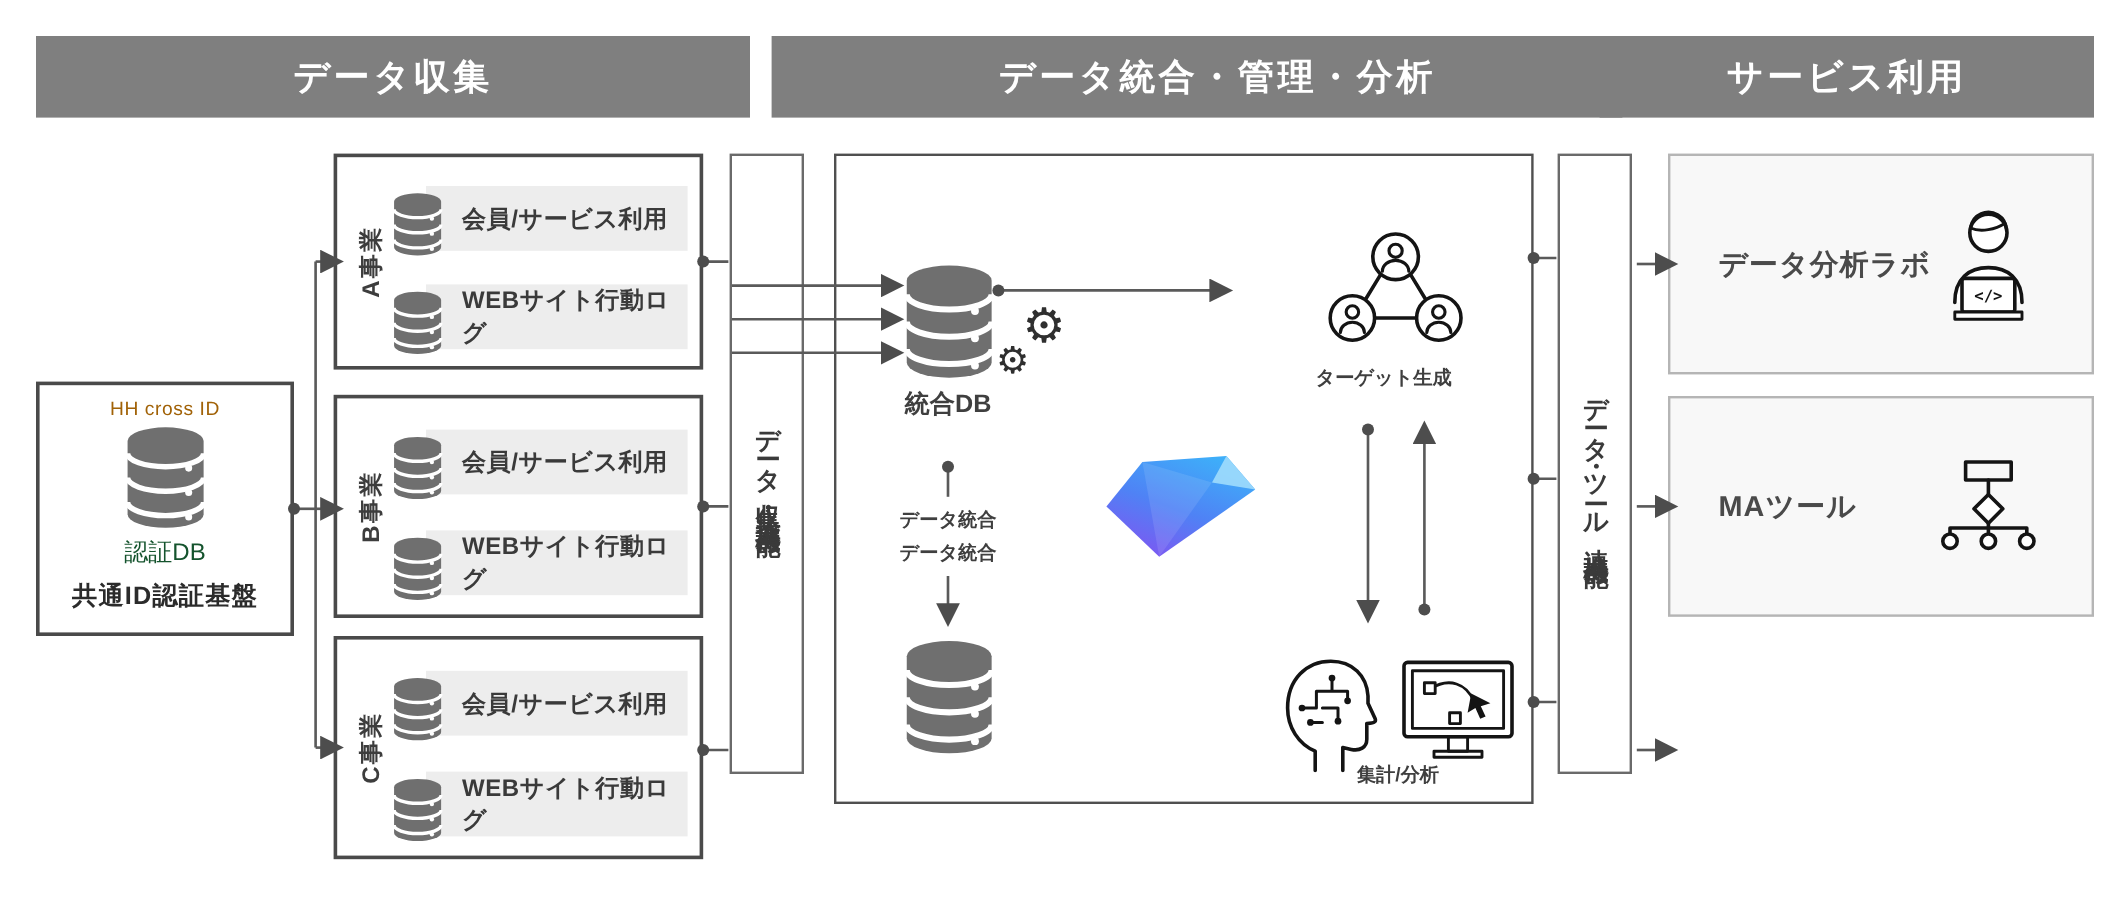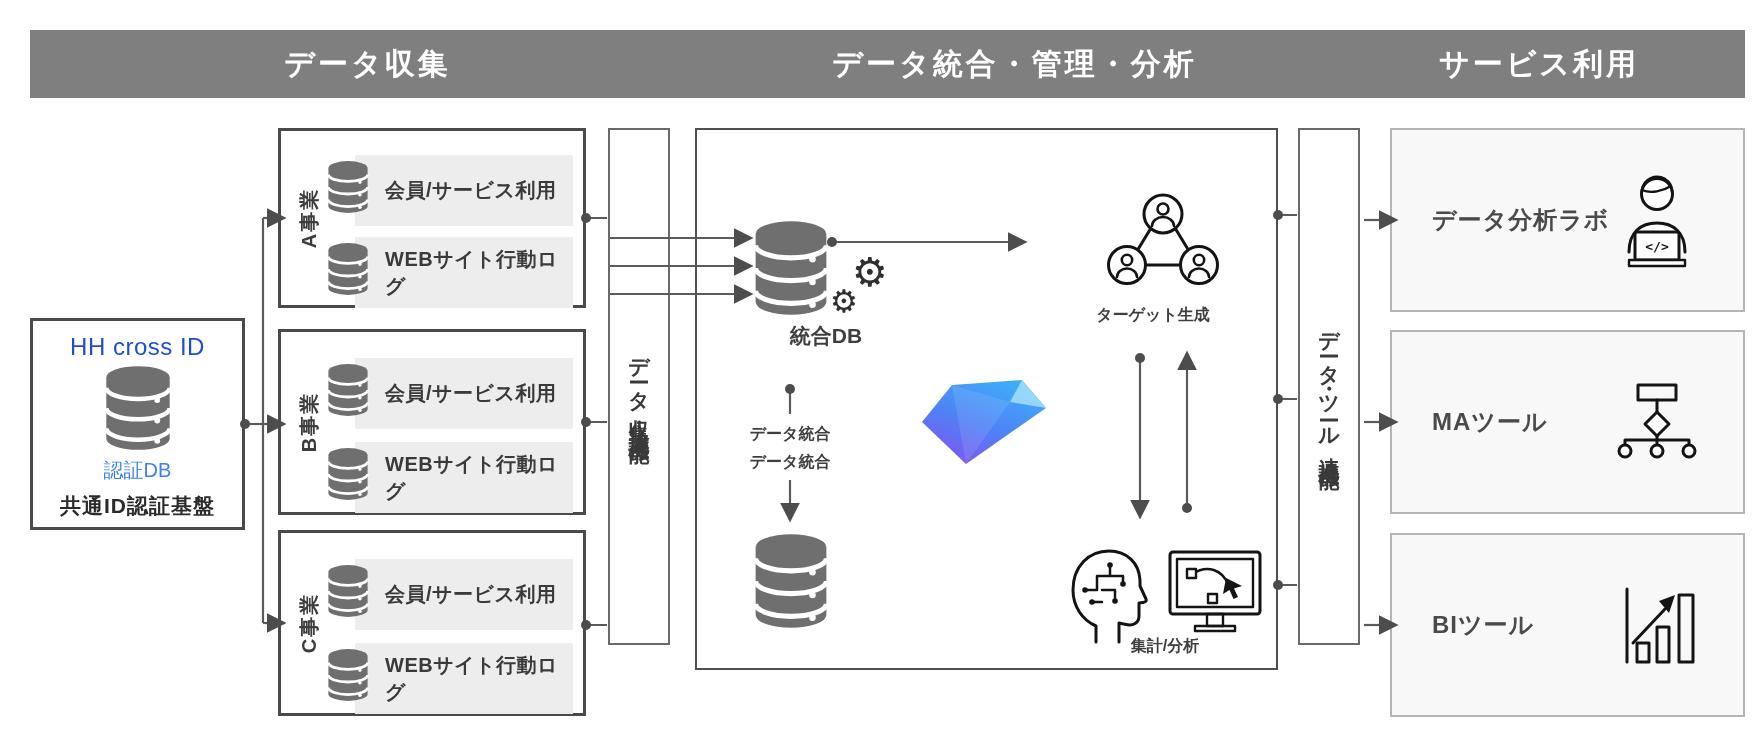--- a/index.html
+++ b/index.html
@@ -16,27 +16,27 @@
   .bar{position:absolute;background:#fff;border:2px solid #6a6a6a;box-sizing:border-box;
        display:flex;align-items:center;justify-content:center;}
   .bar-text{writing-mode:vertical-rl;text-orientation:upright;letter-spacing:4px;
             font-size:21px;font-weight:600;color:#3a3a3a;}
   .dest{position:absolute;background:#f8f8f8;border:2px solid #b5b5b5;box-sizing:border-box;}
   .dest-label{position:absolute;left:40px;top:50%;transform:translateY(-50%);
               font-size:24px;font-weight:600;color:#4a4a4a;letter-spacing:1px;}
   .dest-icon{position:absolute;right:44px;top:50%;transform:translateY(-50%);}
   
   .hh{display:flex;flex-direction:column;align-items:center;padding-top:12px;}
-  .hh-title{font-size:24px;color:#1d4ed8;letter-spacing:.5px;}
-  .hh-db{font-size:20px;color:#3b82f6;margin-top:4px;}
+  .hh-title{font-size:16px;color:#a16207;letter-spacing:.5px;}
+  .hh-db{font-size:20px;color:#14532d;margin-top:4px;}
   .hh-cap{font-size:21px;font-weight:700;color:#2b2b2b;margin-top:8px;letter-spacing:1px;text-align:right;}
   
   .biz-name{position:absolute;left:28px;top:50%;transform:translate(-50%,-50%) rotate(-90deg);
             font-size:20px;font-weight:700;color:#3d3d3d;white-space:nowrap;letter-spacing:2px;}
-  .row{position:absolute;left:46px;right:10px;height:71px;}
+  .row{position:absolute;left:46px;right:10px;height:54px;}
   .row-bg{position:absolute;left:28px;right:0;top:0;bottom:0;background:#ededed;}
   .row-db{position:absolute;left:0;top:5px;}
   .row-label{position:absolute;left:58px;top:0;bottom:0;display:flex;align-items:center;
              font-size:20px;font-weight:600;color:#3a3a3a;letter-spacing:.5px;}
   .db{color:#6f6f6f;display:block;}
   
   .clabel{position:absolute;text-align:center;font-size:16px;font-weight:600;color:#3f3f3f;}
   .gear{position:absolute;color:#2f2f2f;font-family:"DejaVu Sans",sans-serif;line-height:1;}
   .brand{position:absolute;text-align:center;color:#3c3fc1;font-weight:700;
          font-size:21px;letter-spacing:3px;line-height:25px;}
@@ -62,21 +62,21 @@
         <stop offset="0%" stop-color="#3eaef9"></stop>
         <stop offset="50%" stop-color="#4f82f5"></stop>
         <stop offset="100%" stop-color="#8253f1"></stop>
       </linearGradient>
       <marker id="ah" markerWidth="10" markerHeight="9" refX="1" refY="4.5" orient="auto">
         <path d="M0,0 L9,4.5 L0,9 Z" fill="#4d4d4d"></path>
       </marker>
     </defs>
   </svg>
 
-  <div class="hdr" style="left:30px;width:595px;padding-left:40px;">
+  <div class="hdr" style="left:30px;width:595px;">
     <span>データ収集</span>
   </div>
   <div class="hdr" style="left:643px;width:675px;padding-left:34px;">
     <span>データ統合・管理・分析</span>
   </div>
   <div class="hdr" style="left:1333px;width:412px;">
     <span>サービス利用</span>
   </div>
 
   <div class="box-dark hh" style="left:30px;top:318px;width:215px;height:212px;">
@@ -144,21 +144,21 @@
 
   <div class="bar" style="left:608px;top:128px;width:62px;height:517px;">
     <div class="bar-text">データ収集・連携機能</div>
   </div>
 
   <div class="box-mid" style="left:695px;top:128px;width:583px;height:542px;"></div>
 
   <svg class="db abs" width="76" height="96" style="left:753px;top:220px;">
       <use href="#db-icon"></use>
     </svg>
-  <div class="clabel" style="left:776px;top:322px;width:100px;font-size:21px;">統合DB</div>
+  <div class="clabel" style="left:740px;top:322px;width:100px;font-size:21px;">統合DB</div>
   <div class="gear" style="left:852px;top:252px;font-size:40px;">⚙</div>
   <div class="gear" style="left:830px;top:286px;font-size:31px;">⚙</div>
 
   <div class="clabel" style="left:712px;top:420px;width:156px;line-height:28px;">
     <div>データ統合</div>
     <div>データ統合</div>
   </div>
   <svg class="db abs" width="76" height="96" style="left:753px;top:533px;">
       <use href="#db-icon"></use>
     </svg>
@@ -241,33 +241,20 @@
         <circle cx="42" cy="22" r="15.5" fill="#fff"></circle>
         <path d="M27,18 C29,6 41,2 50,7 C55,10 57,14 57,20" stroke-width="2.6"></path>
         <path d="M27,18 C36,22 48,19 56,14" stroke-width="2.4"></path>
         <rect x="20" y="60" width="44" height="28" rx="2" fill="#fff"></rect>
         <rect x="14" y="88" width="56" height="6" fill="#fff" stroke-width="2.4"></rect>
       </g>
       <text x="42" y="79" text-anchor="middle" font-size="13" font-weight="bold" fill="#141414" font-family="DejaVu Sans Mono, monospace">&lt;/&gt;</text>
     </svg>
   </div>
 
-  <div class="dest" style="left:1390px;top:533px;width:355px;height:184px;">
-    <div class="dest-label">BIツール</div>
-    <svg class="dest-icon" width="78" height="80" viewBox="0 0 78 80">
-      <g class="icon-stroke">
-        <path d="M6,4 V77"></path>
-        <rect x="16" y="58" width="12" height="19"></rect>
-        <rect x="36" y="42" width="12" height="35"></rect>
-        <rect x="58" y="10" width="14" height="67"></rect>
-        <path d="M12,58 L44,24"></path>
-      </g>
-      <polygon points="38,16 54,10 48,28" fill="#141414"></polygon>
-    </svg>
-  </div>
 
   <svg class="overlay" width="1755" height="755">
 
     <path class="ln" d="M245,424 H263"></path>
     <path class="ln" d="M263,218 V623"></path>
     <path class="ln" d="M263,218 H269" marker-end="url(#ah)"></path>
     <path class="ln" d="M263,424 H269" marker-end="url(#ah)"></path>
     <path class="ln" d="M263,623 H269" marker-end="url(#ah)"></path>
     <circle cx="245" cy="424" r="5" fill="#4d4d4d"></circle>
 

